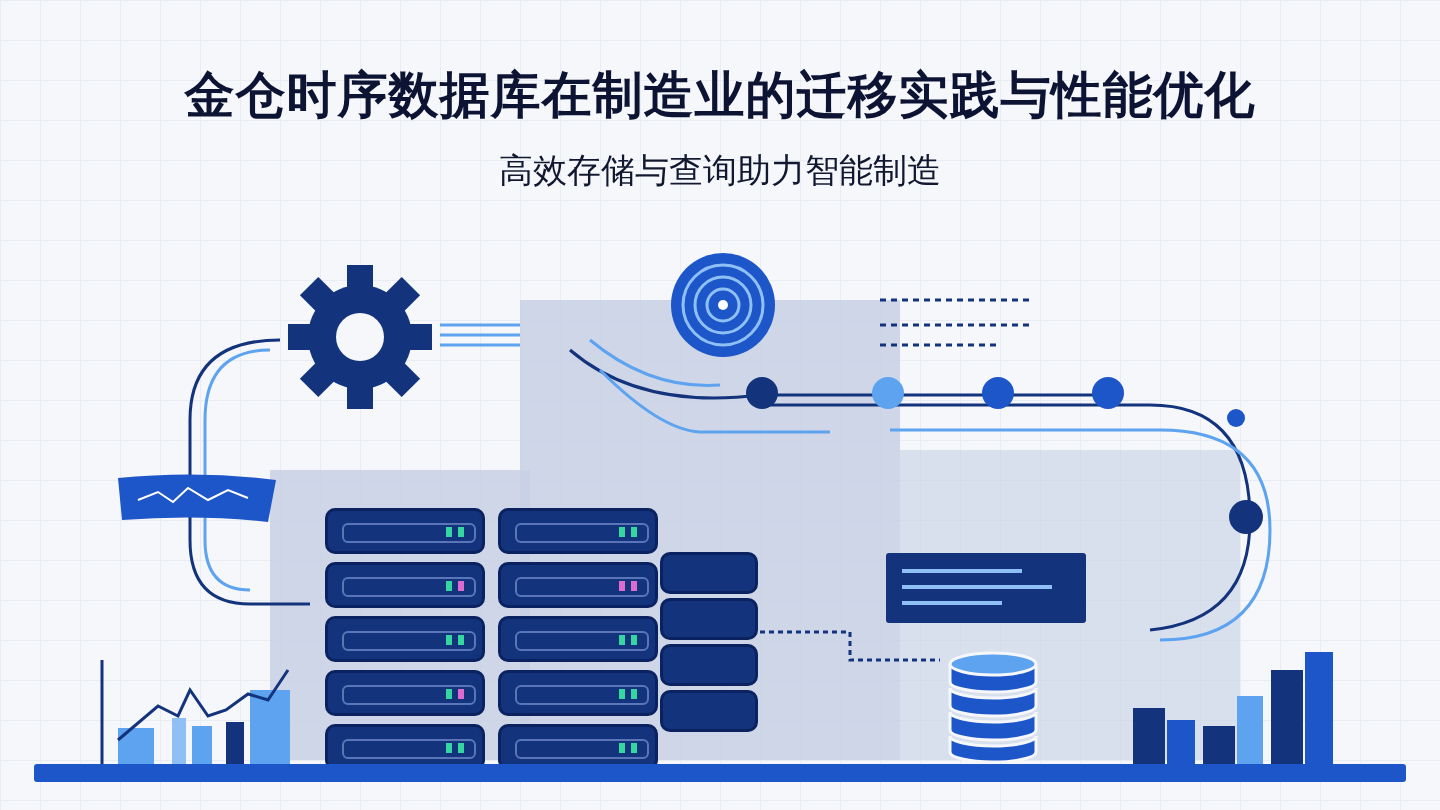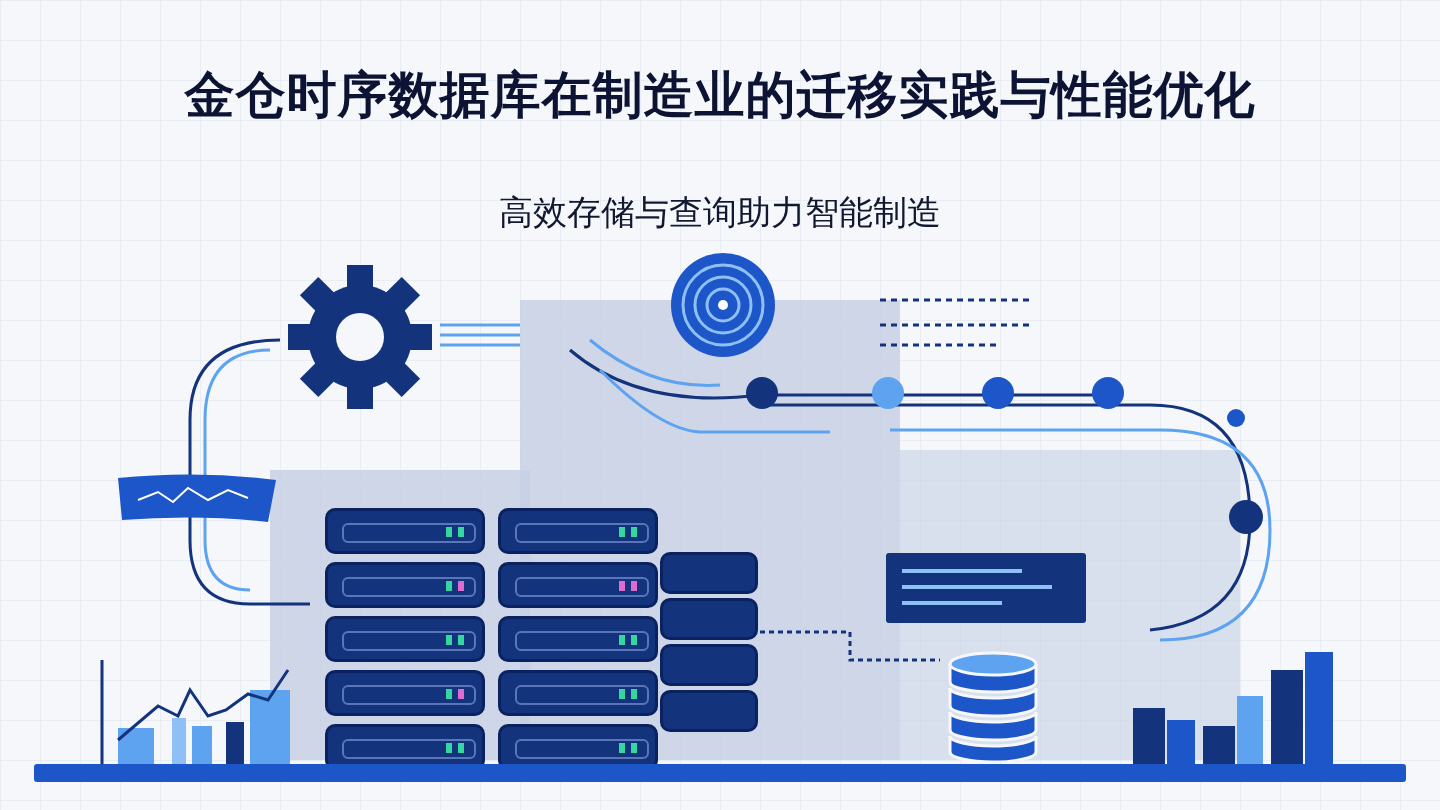--- a/index.html
+++ b/index.html
@@ -1,19 +1,19 @@
 <!DOCTYPE html>
 <html><head>
 <meta charset="utf-8">
 <style>
 html,body{margin:0;padding:0;}
 body{width:1440px;height:810px;overflow:hidden;background:#f5f7fb;position:relative;font-family:"DejaVu Sans",sans-serif;}
 .grid{position:absolute;inset:0;background-image:linear-gradient(#e3e8f0 1px,transparent 1px),linear-gradient(90deg,#e3e8f0 1px,transparent 1px);background-size:40px 40px;opacity:.7;}
 .title{position:absolute;top:62px;left:0;width:1440px;text-align:center;font-size:50px;font-weight:bold;color:#0d1433;letter-spacing:1px;}
-.subtitle{position:absolute;top:148px;left:0;width:1440px;text-align:center;font-size:34px;color:#111830;margin-top:42px;}
+.subtitle{position:absolute;top:148px;left:0;width:1440px;text-align:center;font-size:34px;color:#111830;}
 .factory{position:absolute;background:#c7d0e4;opacity:.85;}
 .server{position:absolute;width:160px;height:46px;background:#13347c;border:3px solid #0b2260;border-radius:10px;box-sizing:border-box;}
 .server .slot{position:absolute;left:14px;top:12px;width:130px;height:16px;border:2px solid #5a76b8;border-radius:6px;}
 .server .led{position:absolute;top:16px;width:6px;height:10px;background:#35d6a0;}
 .bar{position:absolute;bottom:44px;}
 .floor{position:absolute;left:34px;top:764px;width:1372px;height:18px;background:#1d56c8;border-radius:3px;}
 </style>
 </head>
 <body>
 

